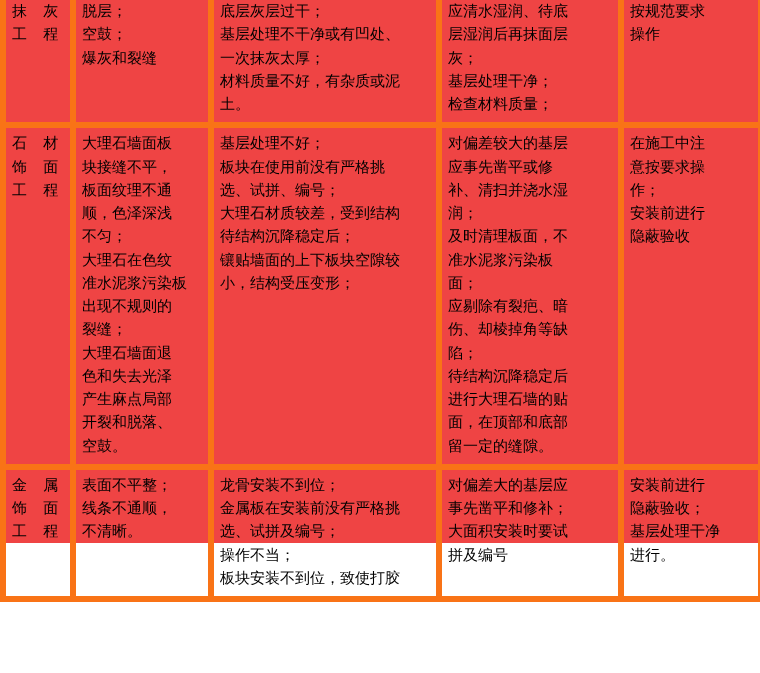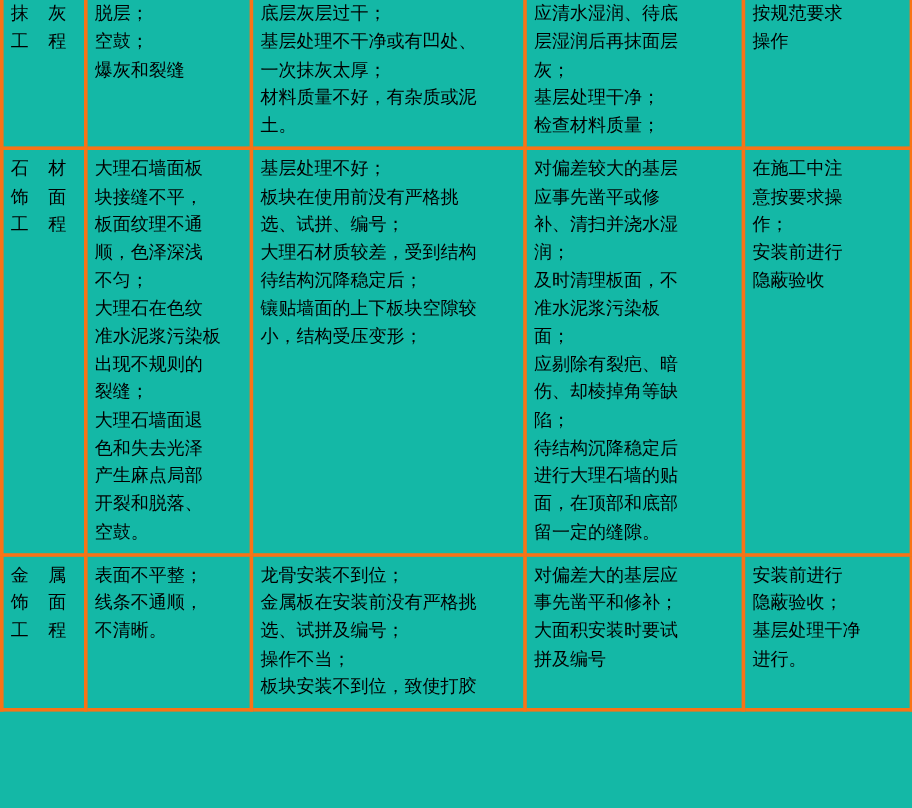--- a/index.html
+++ b/index.html
@@ -9,33 +9,33 @@
   }
   body {
     width: 760px;
     height: 673px;
     font-family: "DejaVu Sans", "Liberation Sans", sans-serif;
     color: #000000;
     overflow: hidden;
   }
   .sheet {
     width: 760px;
-    height: 673px;
+    height: 543px;
     position: relative;
-    background: #14b8a6;
+    background: #ef4444;
   }
   table.doc-table {
     border-collapse: collapse;
     width: 760px;
     table-layout: fixed;
     font-size: 15px;
     line-height: 1.55;
   }
   table.doc-table td {
-    border: 3px solid #f97316;
+    border: 6px solid #f97316;
     vertical-align: top;
     padding: 4px 6px 6px 6px;
     word-break: break-all;
   }
   
   col.c0 { width: 70px; }
   col.c1 { width: 138px; }
   col.c2 { width: 228px; }
   col.c3 { width: 182px; }
   col.c4 { width: 140px; }

